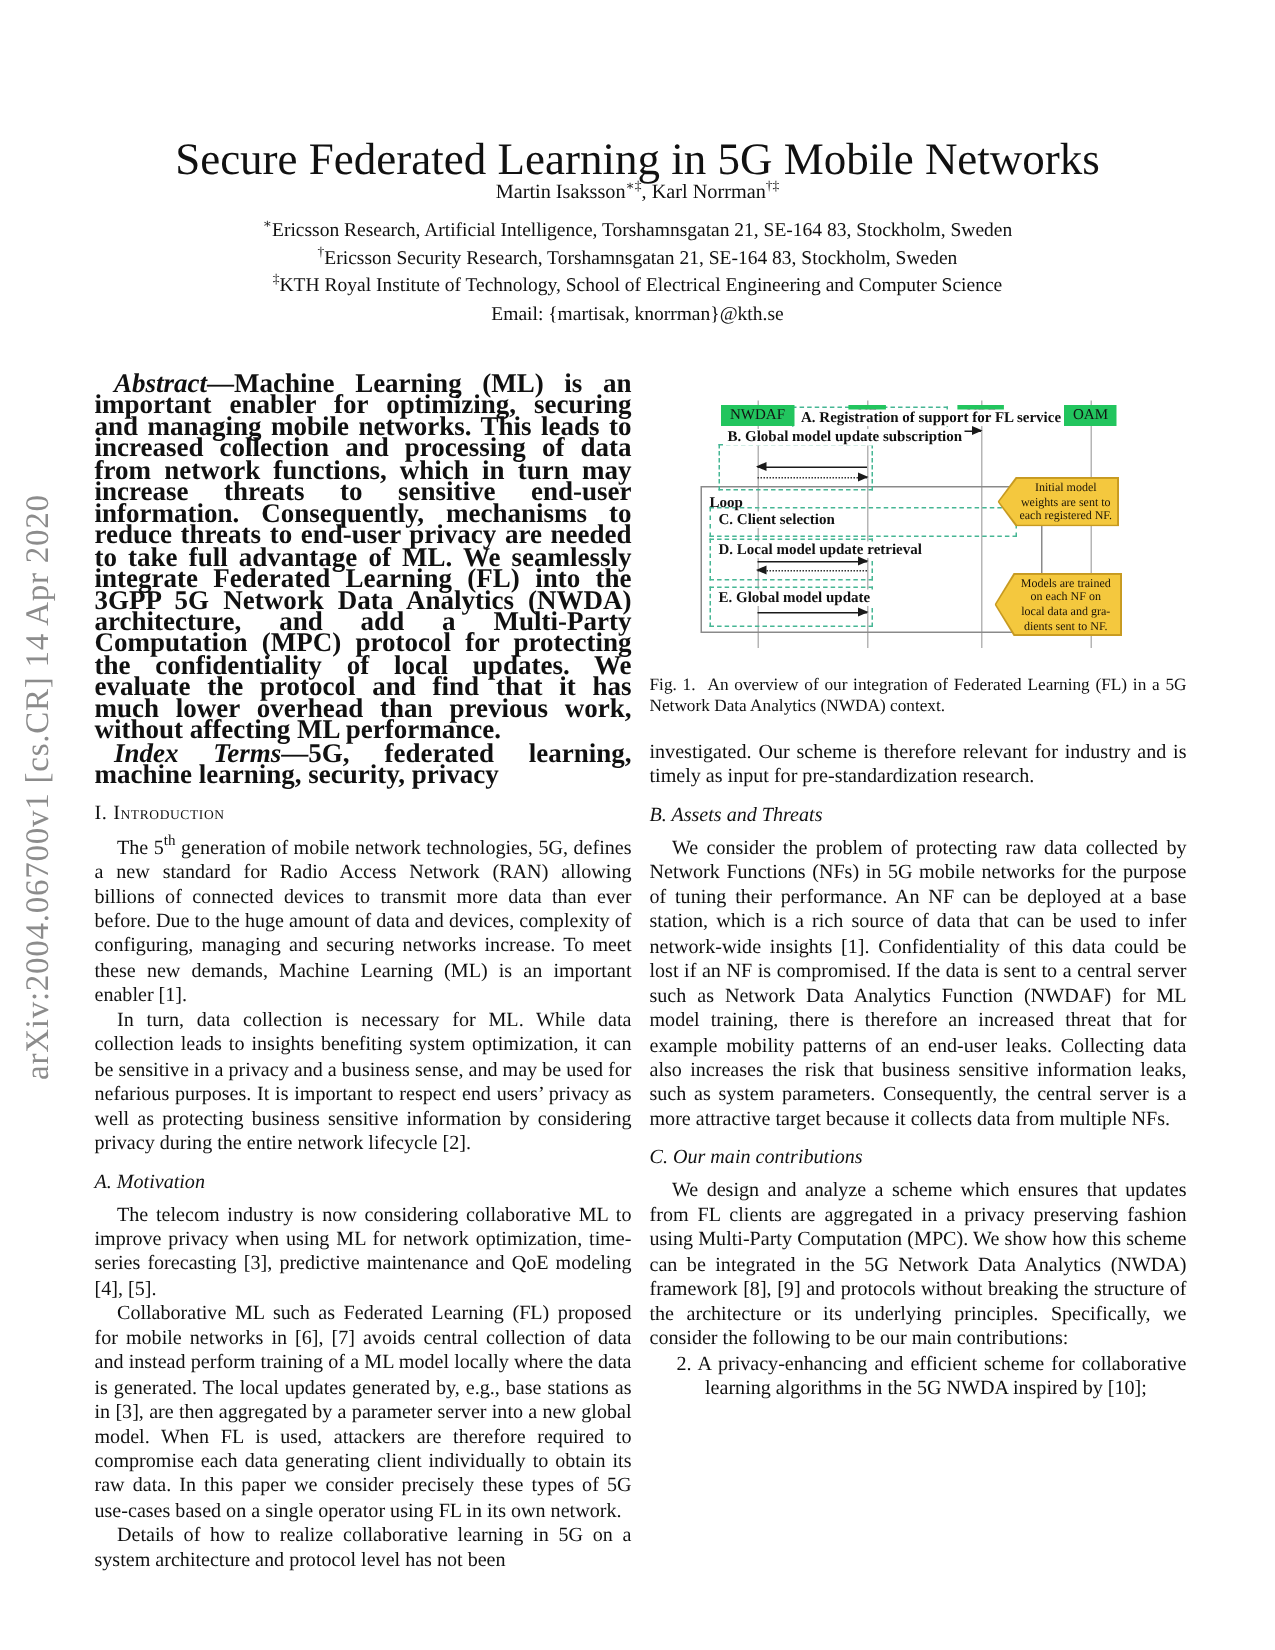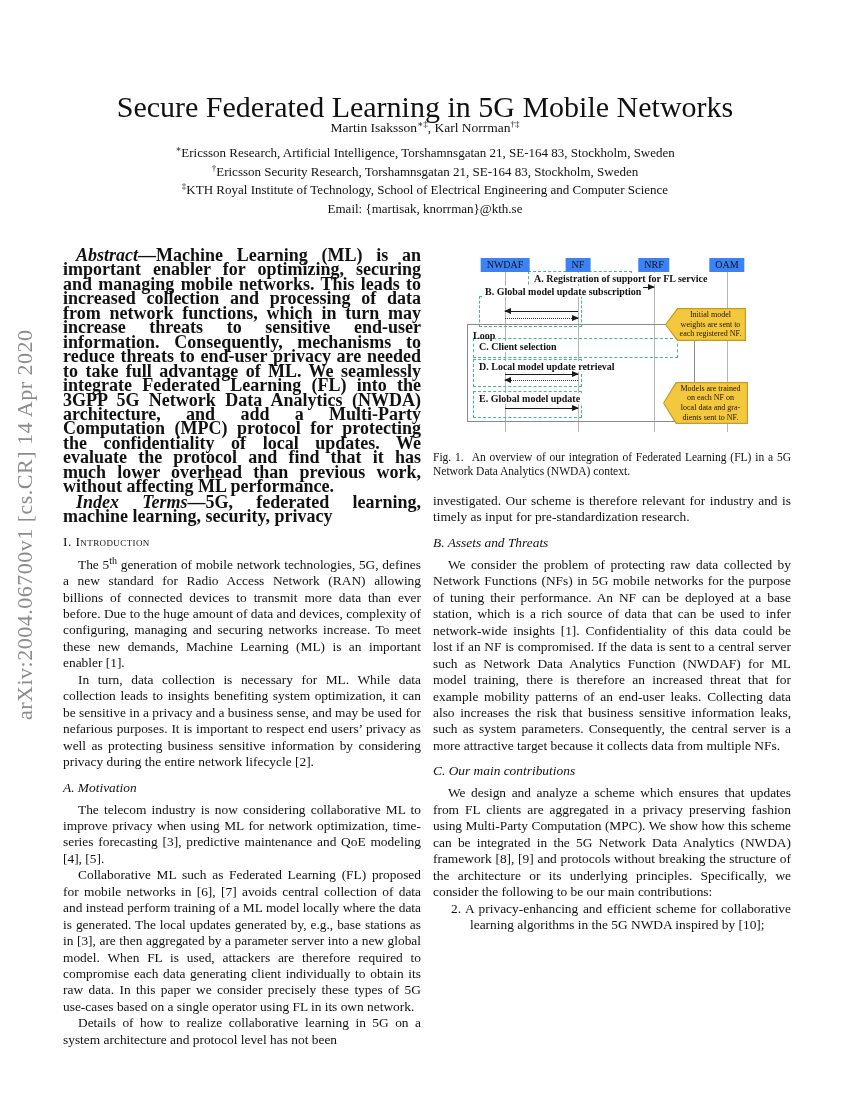--- a/index.html
+++ b/index.html
@@ -28,21 +28,21 @@
   .sec{font-weight:normal;font-variant:small-caps;text-align:left;font-size:13.5px;
        letter-spacing:0.4px;margin:10px 0 7px;}
   .sub{font-weight:normal;font-style:italic;font-size:13.4px;margin:9px 0 6px;}
   .body-p{font-size:13.4px;line-height:16.45px;text-align:justify;text-indent:15px;}
   .noindent{text-indent:0;}
   sup.s{font-size:10px;vertical-align:super;line-height:0;}
   .contrib-item{font-size:13.4px;line-height:16.45px;text-align:justify;
                 margin-left:37px;text-indent:-19px;}
   
   .figure{position:relative;width:352px;height:192px;margin:2px 0 4px;}
-  .actor{position:absolute;top:8px;transform:translateX(-50%);background:#3b82f6;
+  .actor{position:absolute;top:20px;transform:translateX(-50%);background:#22c55e;
          font-size:10px;line-height:12px;padding:1px 6px;white-space:nowrap;z-index:2;}
   .lifeline{position:absolute;top:17px;height:165px;width:1px;background:#b5b5b5;z-index:0;}
   .dashbox{position:absolute;border:1.2px dashed #46b694;z-index:1;}
   .loopbox{position:absolute;left:34px;top:74px;width:226px;height:96px;
            border:1.4px solid #8a8a8a;z-index:1;}
   .msg{position:absolute;font-weight:bold;font-size:10px;line-height:11px;
        white-space:nowrap;background:#ffffff;padding:0 2px;z-index:3;}
   .arr{position:absolute;border-top:1.2px solid #1a1a1a;z-index:3;}
   .arr.dot{border-top:1.3px dotted #333;}
   .arr.right::after{content:"";position:absolute;right:-1px;top:-4.2px;width:0;height:0;
@@ -124,21 +124,21 @@
 
       <div class="dashbox" style="left:40px;top:109px;width:107px;height:26px;"></div>
       <div class="msg" style="left:44px;top:111px;">D. Local model update retrieval</div>
       <div class="arr right" style="left:72px;top:124px;width:73px;"></div>
       <div class="arr dot left" style="left:72px;top:130px;width:73px;"></div>
 
       <div class="dashbox" style="left:40px;top:141px;width:107px;height:25px;"></div>
       <div class="msg" style="left:44px;top:143px;">E. Global model update</div>
       <div class="arr right" style="left:72px;top:158px;width:73px;"></div>
 
-      <div class="callout" style="left:232px;top:58px;width:81px;height:33px;">
+      <div class="callout" style="left:232px;top:68px;width:81px;height:33px;">
         <div class="shape"></div>
         <div class="shape-in"></div>
         <div class="ctext">
           <div>Initial model</div>
           <div>weights are sent to</div>
           <div>each registered NF.</div>
         </div>
       </div>
       <div class="callout" style="left:230px;top:132px;width:85px;height:42px;">
         <div class="shape"></div>

